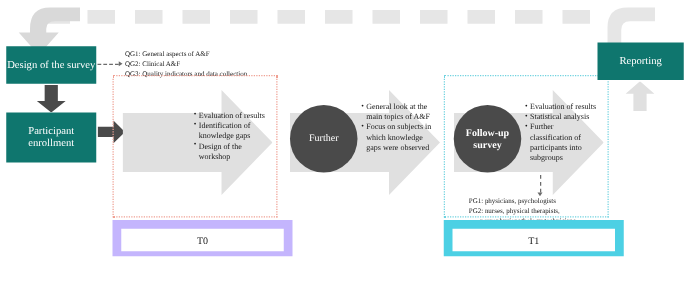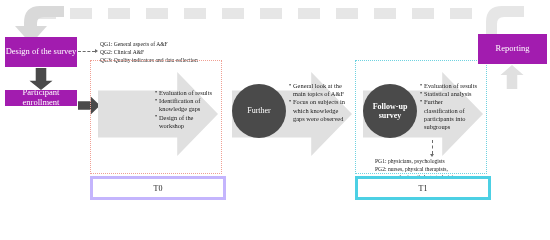--- a/index.html
+++ b/index.html
@@ -9,21 +9,21 @@
     font-family:"Liberation Serif", serif;
     overflow:hidden;
   }
   #stage{position:relative;width:550px;height:205px;}
 
   
   .abs{position:absolute;}
 
   
   .darkbox{
-    background:#a21caf;color:#ffffff;
+    background:#0f766e;color:#ffffff;
     display:flex;align-items:center;justify-content:center;
     text-align:center;line-height:1.15;
     font-size:8.5px;
   }
 
   
   .darkcircle{
     background:#4a4a4a;color:#ffffff;border-radius:50%;
     display:flex;align-items:center;justify-content:center;
     text-align:center;line-height:1.15;
@@ -66,21 +66,21 @@
   
   .note{font-size:5.6px;line-height:1.42;color:#1a1a1a;white-space:nowrap;}
   .note .hang{padding-left:9px;display:block;}
 
   
   .phase-region{border:1px dotted #f0a093;background:transparent;}
   .phase-region.t1{border-color:#6fd2e0;}
 
   
   .phase-label{
-    border:3px solid #c4b5fd;
+    border:7px solid #c4b5fd;
     display:flex;align-items:center;justify-content:center;
     font-size:8px;color:#1a1a1a;background:#fff;
   }
   .phase-label.t1{border-color:#4cd0e4;}
 
   
   .dashline{border-top:1px dashed #6b6b6b;height:0;}
   .dashline-v{border-left:1px dashed #6b6b6b;width:0;}
   .tick{width:0;height:0;border-left:3px solid #6b6b6b;
         border-top:2px solid transparent;border-bottom:2px solid transparent;}
@@ -116,21 +116,21 @@
 
     <svg class="abs" style="left:10px;top:2px;" width="60" height="44" viewBox="0 0 60 44">
       <path d="M54 4 L30 4 Q14 4 14 21 L14 24 L5 24 L21 42 L37 24 L27 24 L27 21 Q27 15 34 15 L54 15 Z" fill="#d9d9d9"></path>
     </svg>
   </div>
 
   <div class="abs darkbox" style="left:5px;top:37px;width:72px;height:30px;">Design of the survey</div>
 
   <div class="abs downarrow" style="left:29px;top:68px;width:24px;height:22px;"></div>
 
-  <div class="abs darkbox" style="left:5px;top:90px;width:72px;height:16px;">Participant enrollment</div>
+  <div class="abs darkbox" style="left:5px;top:90px;width:72px;height:40px;">Participant enrollment</div>
 
   <div class="abs smallarrow" style="left:78px;top:96px;width:22px;height:19px;"></div>
 
   <div class="abs dashline" style="left:78px;top:51px;width:17px;"></div>
   <div class="abs tick" style="left:95px;top:49px;"></div>
 
   <div class="abs note" style="left:100px;top:41px;">
     <div>QG1: General aspects of A&amp;F</div>
     <div>QG2: Clinical A&amp;F</div>
     <div>QG3: Quality indicators and data collection</div>

